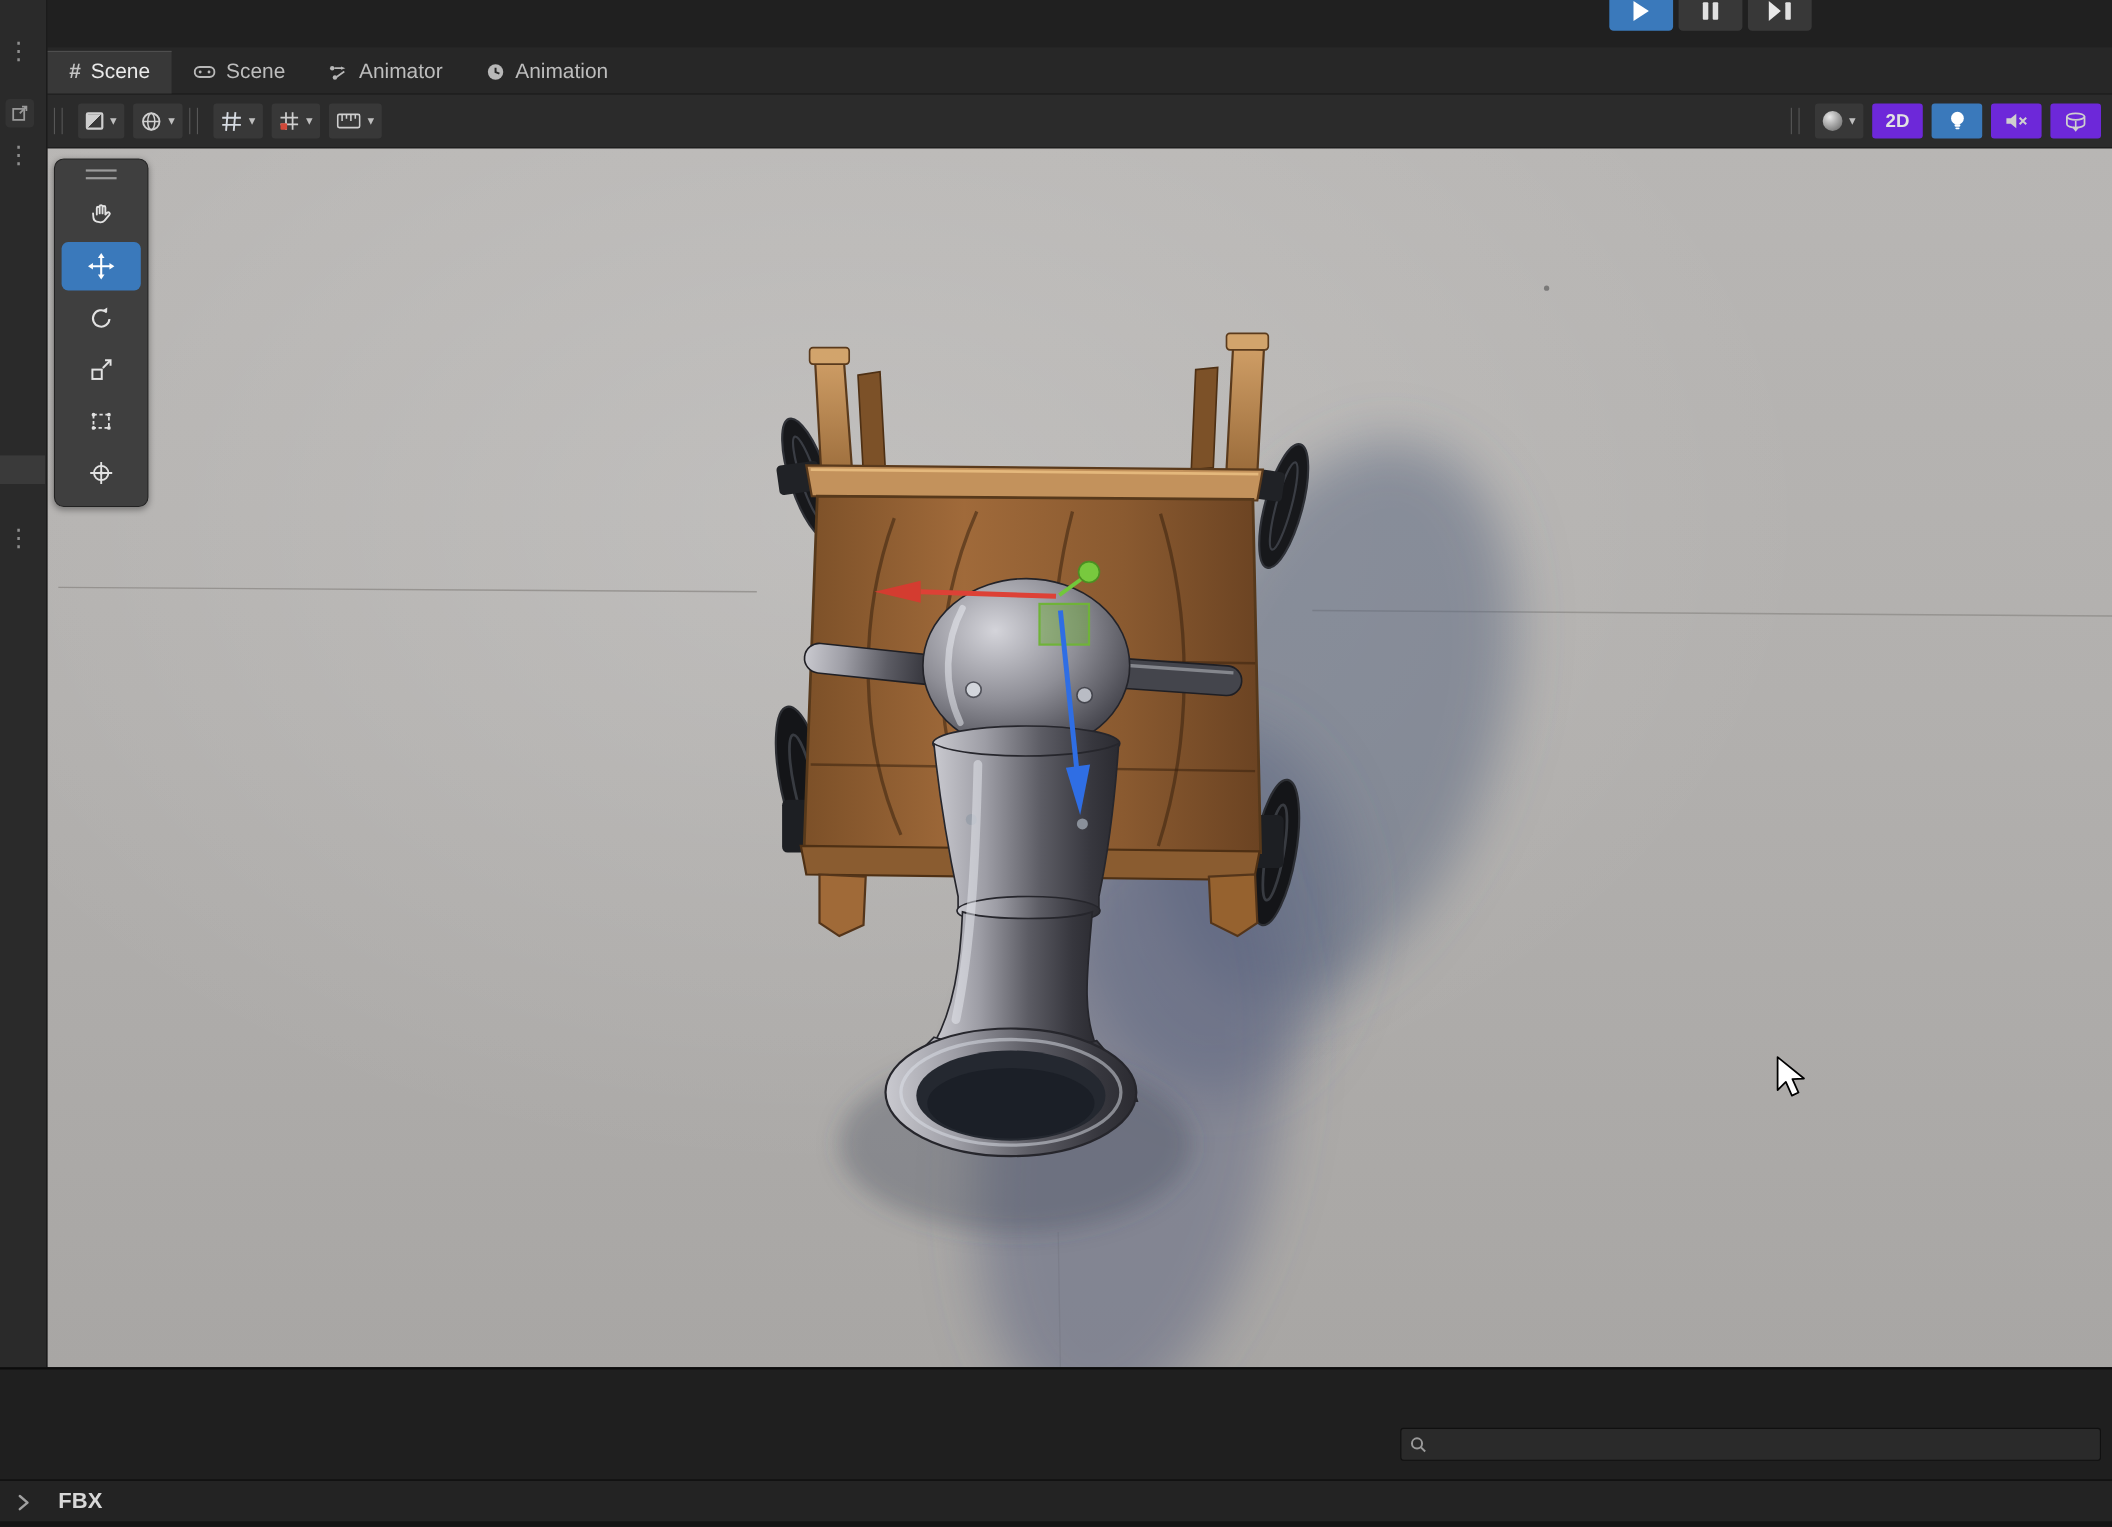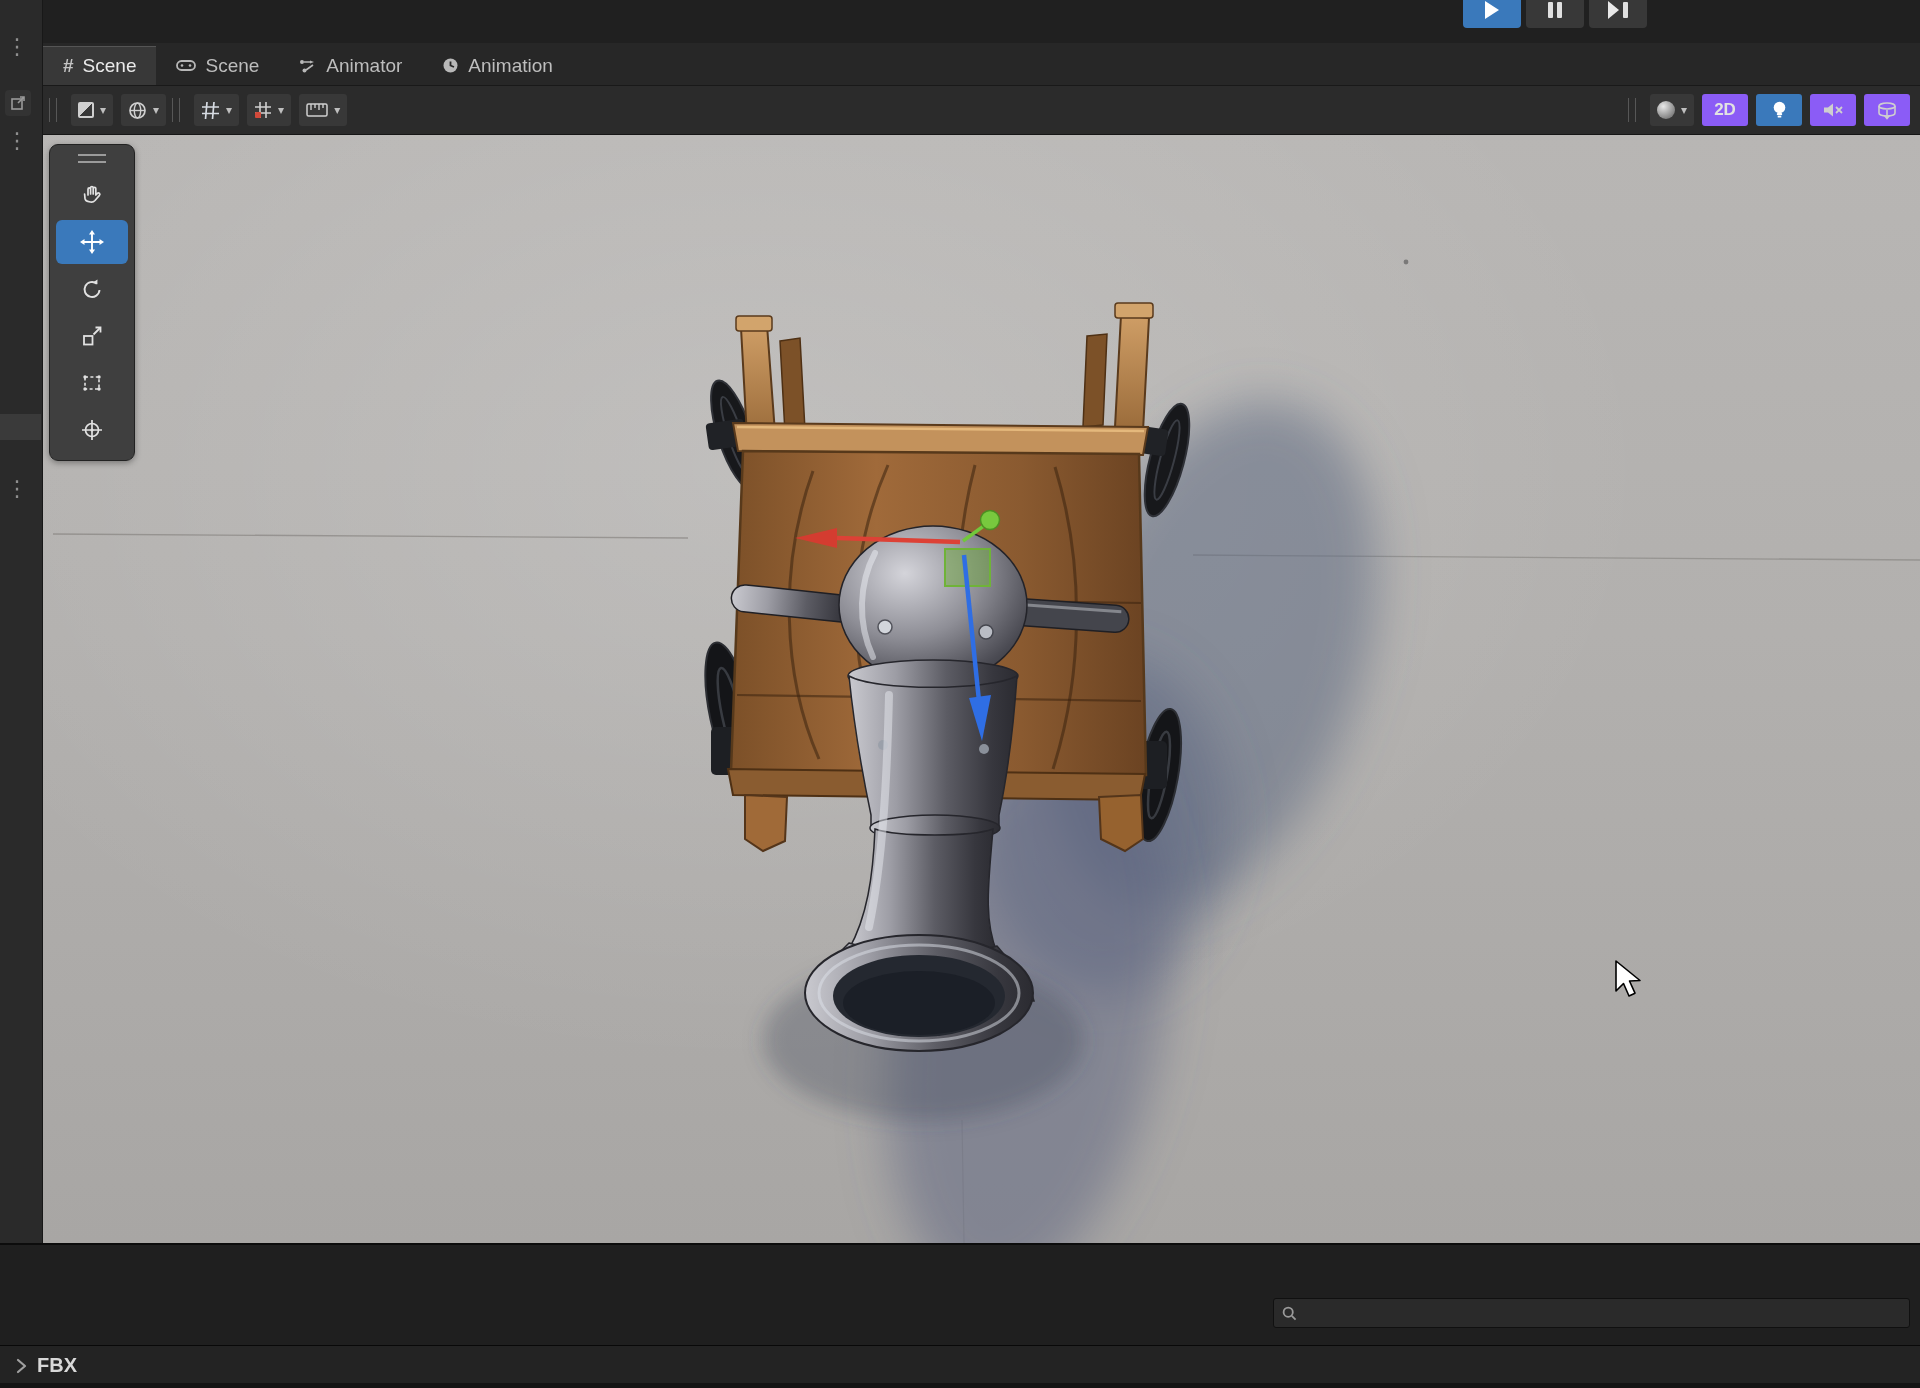--- a/index.html
+++ b/index.html
@@ -36,21 +36,21 @@
   .hash { color:#c4c4c4; font-size:19px; font-weight:bold; }
 
   
   .scene-toolbar { position:absolute; left:43px; top:86px; right:0; height:49px;
                    background:#2b2b2b; border-bottom:1px solid #161616;
                    display:flex; align-items:center; }
   .tb-sep { width:8px; height:24px; margin:0 6px;
             border-left:1px solid #575757; border-right:1px solid #575757; }
   .tb-group { display:flex; align-items:center; height:32px; background:#383838;
               border-radius:3px; margin-left:8px; padding:0 7px; gap:6px; color:#cfcfcf; }
-  .tb-btn { height:32px; min-width:46px; background:#8b5cf6; border-radius:3px; margin-left:8px;
+  .tb-btn { height:32px; min-width:46px; background:#6d28d9; border-radius:3px; margin-left:8px;
             display:flex; align-items:center; justify-content:center; color:#e2e2e2;
             font-weight:bold; font-size:17px; padding:0 8px; }
   .tb-btn.blue { background:#3a79bb; }
   .caret { font-size:12px; color:#bfbfbf; }
   .icn-square { width:16px; height:16px; border:2px solid #cfcfcf; border-radius:2px;
                 background:linear-gradient(135deg,#cfcfcf 48%,transparent 48%); }
   .icn-sphere { width:18px; height:18px; border-radius:50%;
                 background:radial-gradient(circle at 35% 30%, #e8e8e8, #9a9a9a 55%, #5c5c5c); }
   .spacer { flex:1; }
 
@@ -73,21 +73,21 @@
   
   .bottombar { position:absolute; left:0; right:0; bottom:0; height:145px;
                background:#1f1f1f; border-top:2px solid #0c0c0c; z-index:7; }
   .search-box { position:absolute; left:1273px; top:53px; width:637px; height:30px;
                 background:#2a2a2a; border:1px solid #101010; border-radius:3px;
                 display:flex; align-items:center; padding:0 8px; gap:6px; }
   .search-box input { flex:1; background:transparent; border:none; outline:none;
                       color:#dadada; font-size:15px; font-family:"Liberation Sans",sans-serif; }
   .fbx-row { position:absolute; left:0; right:0; top:100px; height:40px;
              border-top:1px solid #090909; background:#232323;
-             display:flex; align-items:center; gap:10px; padding-left:16px;
+             display:flex; align-items:center; gap:26px; padding-left:16px;
              color:#d8d8d8; font-size:20px; font-weight:bold; }
   .bottom-edge { position:absolute; left:0; right:0; bottom:0; height:5px; background:#141414; }
 </style>
 </head>
 <body>
 
 <div class="root">
 
   <div class="left-strip">
     <span class="strip-dots" style="top:36px">⋮</span>

